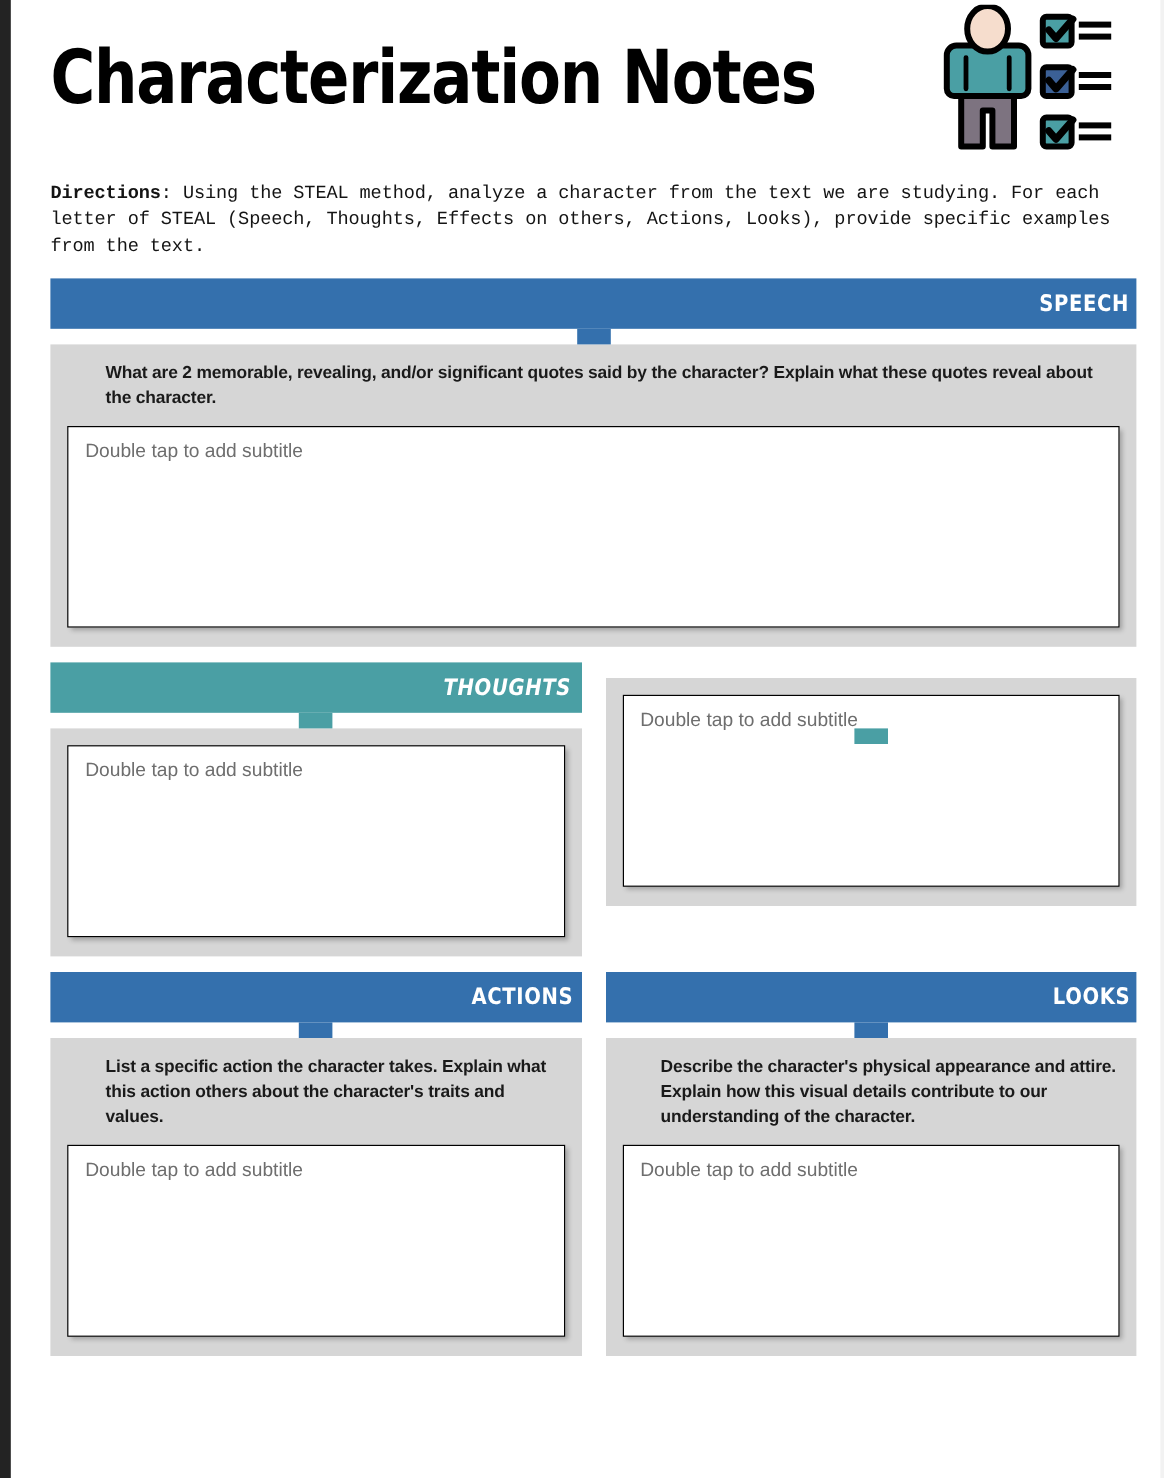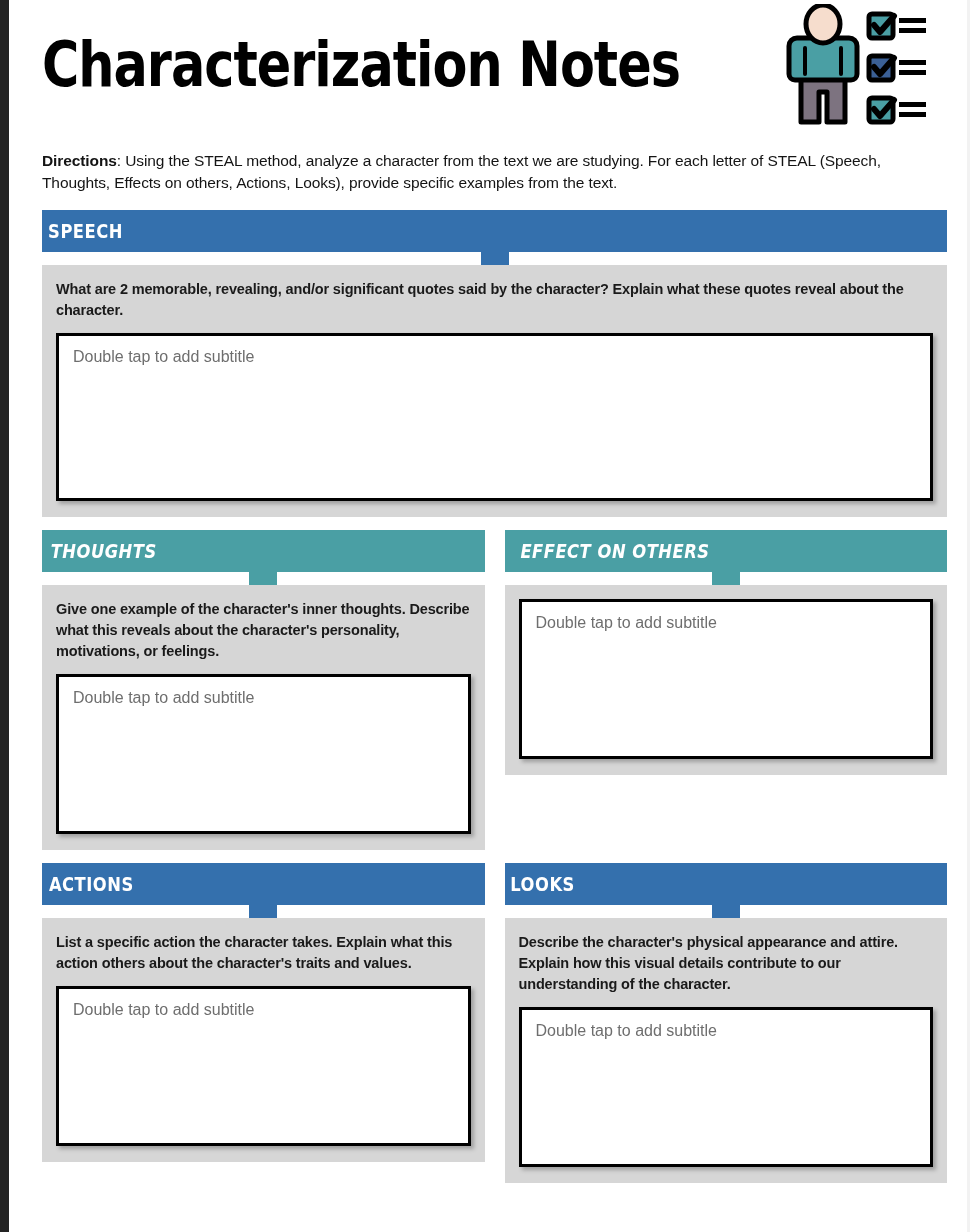--- a/index.html
+++ b/index.html
@@ -68,20 +68,21 @@
     height: 128px;
   }
 
   
   .directions {
     margin-top: 10px;
     font-size: 15.5px;
     line-height: 1.42;
     color: #141414;
     letter-spacing: -0.1px;
+    font-family: Liberation Mono, monospace;
   }
   .directions b { font-weight: bold; }
 
   
   .rows { margin-top: 16px; }
   .row {
     display: flex;
     gap: 20px;
     margin-bottom: 13px;
   }
@@ -89,21 +90,21 @@
   .col.full { flex: 1 1 100%; }
 
   
   .section { position: relative; }
 
   .sec-head {
     position: relative;
     height: 42px;
     display: flex;
     align-items: center;
-    justify-content: flex-start;
+    justify-content: flex-end;
   }
   .sec-head-label {
     font-family: "DejaVu Sans", sans-serif;
     font-weight: bold;
     font-size: 19px;
     letter-spacing: 0.6px;
     color: #ffffff;
     transform: scaleX(0.86);
     white-space: nowrap;
     text-transform: uppercase;
@@ -124,24 +125,25 @@
     background: #d6d6d6;
     padding: 14px 14px 16px 14px;
   }
   .sec-prompt {
     font-size: 14.5px;
     line-height: 1.45;
     font-weight: bold;
     color: #1a1a1a;
     letter-spacing: -0.15px;
     margin-bottom: 12px;
+    margin-left: 32px;
   }
   .sec-field {
     background: #ffffff;
-    border: 3px solid #000000;
+    border: 1px solid #000000;
     box-shadow: 3px 3px 4px rgba(0,0,0,0.26);
     padding: 12px 14px;
     font-size: 16px;
     color: #6e6e6e;
     font-weight: normal;
     overflow: hidden;
   }
   .sec-field.tall   { height: 168px; }
   .sec-field.medium { height: 160px; }
 </style>
@@ -218,31 +220,27 @@
       </div>
 
       <div class="row">
         <div class="col">
           <div class="section">
             <div class="sec-head teal">
               <span class="sec-head-label">THOUGHTS</span>
             </div>
             <div class="sec-notch teal"></div>
             <div class="sec-body">
-              <div class="sec-prompt">Give one example of the character's inner thoughts. Describe what this reveals about the character's personality, motivations, or feelings.</div>
-              <div class="sec-field medium">Double tap to add subtitle</div>
-            </div>
-          </div>
-        </div>
-
-        <div class="col">
-          <div class="section">
-            <div class="sec-head teal">
-              <span class="sec-head-label">EFFECT ON OTHERS</span>
-            </div>
+              <div class="sec-field medium">Double tap to add subtitle</div>
+            </div>
+          </div>
+        </div>
+
+        <div class="col">
+          <div class="section">
             <div class="sec-notch teal"></div>
             <div class="sec-body">
               <div class="sec-field medium">Double tap to add subtitle</div>
             </div>
           </div>
         </div>
       </div>
 
       <div class="row">
         <div class="col">

